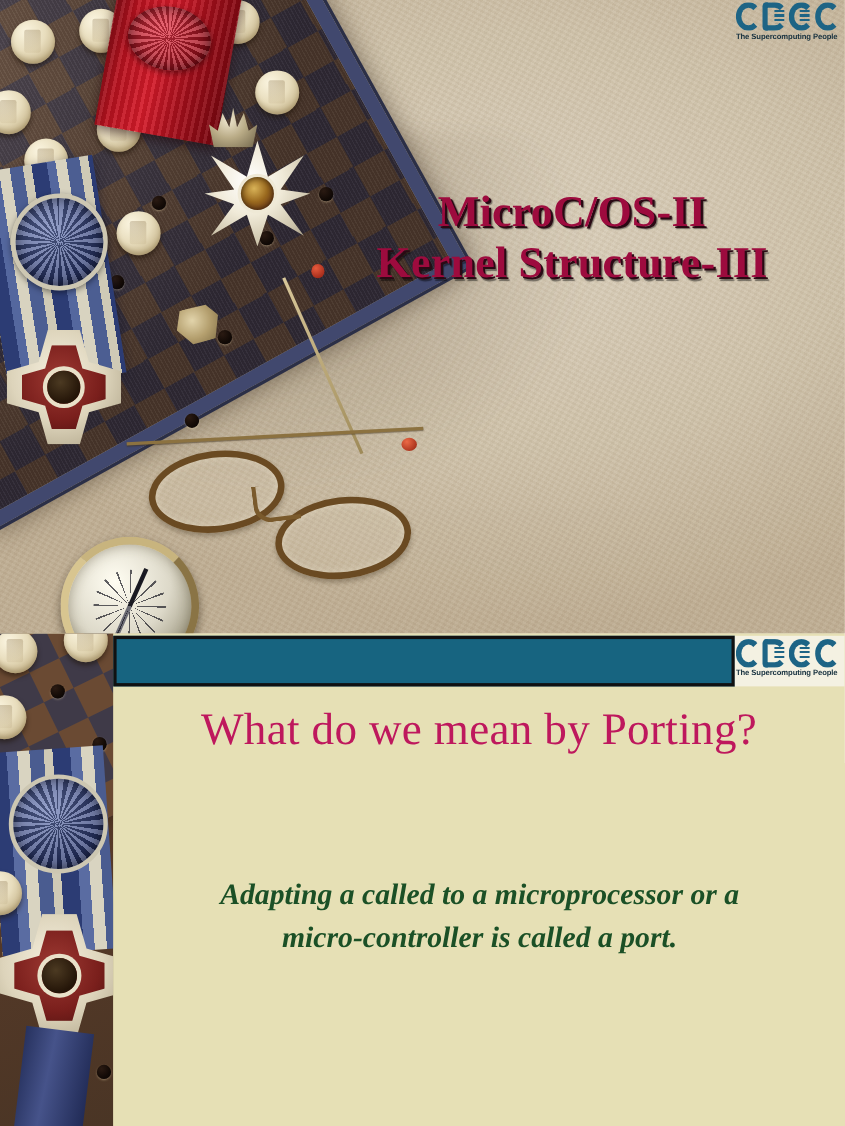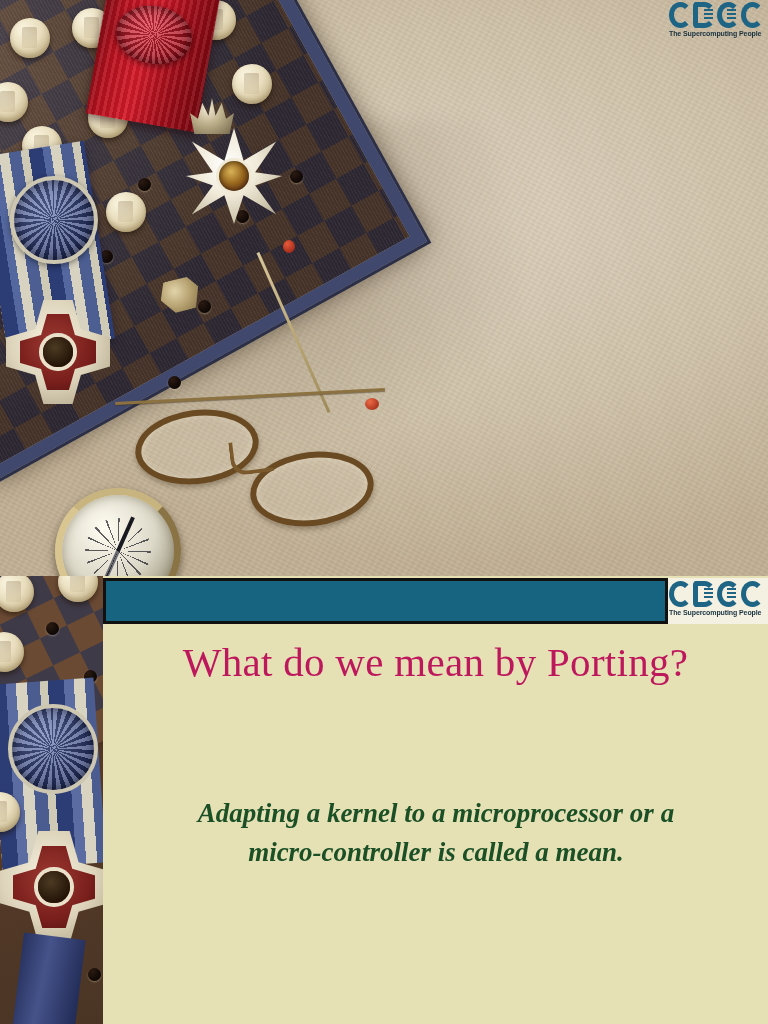--- a/index.html
+++ b/index.html
@@ -531,20 +531,24 @@
 
     <div class="brooch"></div>
     <div class="hatpin"></div>
     <div class="hatpin-head"></div>
     <div class="hatpin-tip"></div>
     <div class="spec-arm"></div>
     <div class="spec-lens spec-l"></div>
     <div class="spec-lens spec-r"></div>
     <div class="spec-bridge"></div>
 
+    <div class="s1-title">
+      <div>MicroC/OS-II</div>
+      <div>Kernel Structure-III</div>
+    </div>
 
     <div class="s1-logo">
       <div class="logo">
         <div class="logo-marks">
           <span class="gl c">
               <span class="ring"></span>
             </span>
           <span class="gl d">
               <span class="ring"></span>
               <span class="bars"></span>
@@ -601,20 +605,20 @@
                 <span class="ring"></span>
               </span>
           </div>
           <div class="logo-tag">The Supercomputing People</div>
         </div>
       </div>
 
       <div class="s2-heading">What do we mean by Porting?</div>
 
       <div class="s2-text">
-        <div>Adapting a kernel to a microprocessor or a</div>
-        <div>micro-controller is called a mean.</div>
+        <div>Adapting a called to a microprocessor or a</div>
+        <div>micro-controller is called a port.</div>
       </div>
 
     </div>
   </div>
 
 </div>
 
 </body></html>

